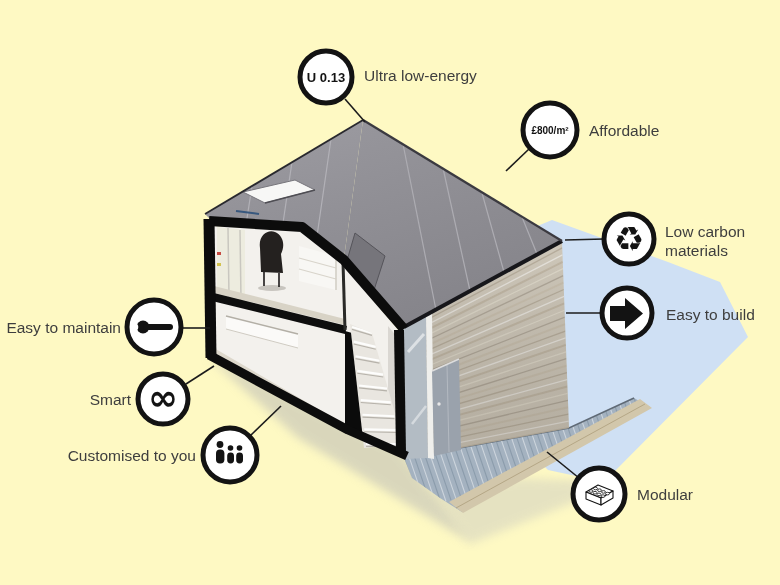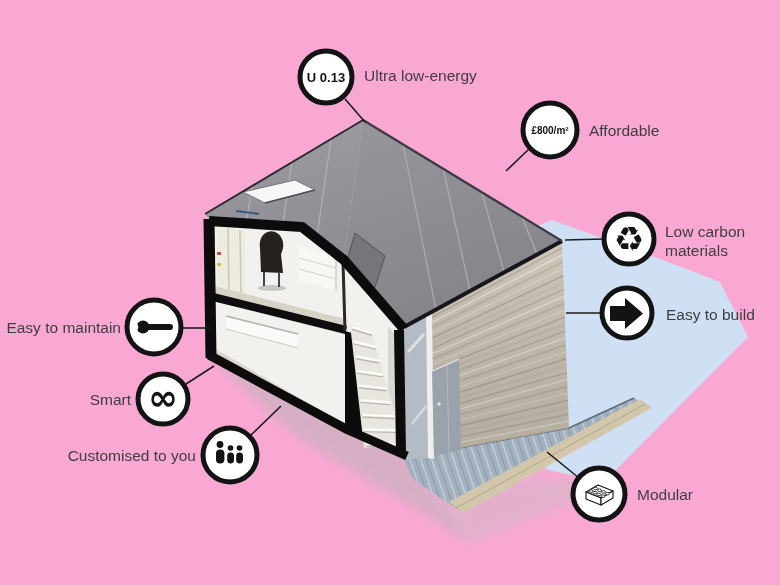--- a/index.html
+++ b/index.html
@@ -1,16 +1,16 @@
 <!DOCTYPE html>
 <html><head>
 <meta charset="utf-8">
 <style>
   html,body{margin:0;padding:0;background:#fff;}
-  #stage{position:relative;width:780px;height:585px;background:#f9a8d4;overflow:hidden;
+  #stage{position:relative;width:780px;height:585px;background:#fef9c3;overflow:hidden;
          font-family:"Liberation Sans",sans-serif;}
   svg{display:block}
   .lbl2{font-family:"Liberation Sans",sans-serif;font-size:15.5px;fill:#3e3e3e;}
   .badge{font-family:"Liberation Sans",sans-serif;font-weight:bold;fill:#131313;}
   .ring{fill:#ffffff;stroke:#131313;stroke-width:5;}
   .conn{stroke:#1c1c1c;stroke-width:1.6;fill:none;}
   .glyph{font-family:"DejaVu Sans",sans-serif;fill:#131313;}
   .cutband{stroke:#0c0c0c;fill:none;}
 </style>
 </head>

